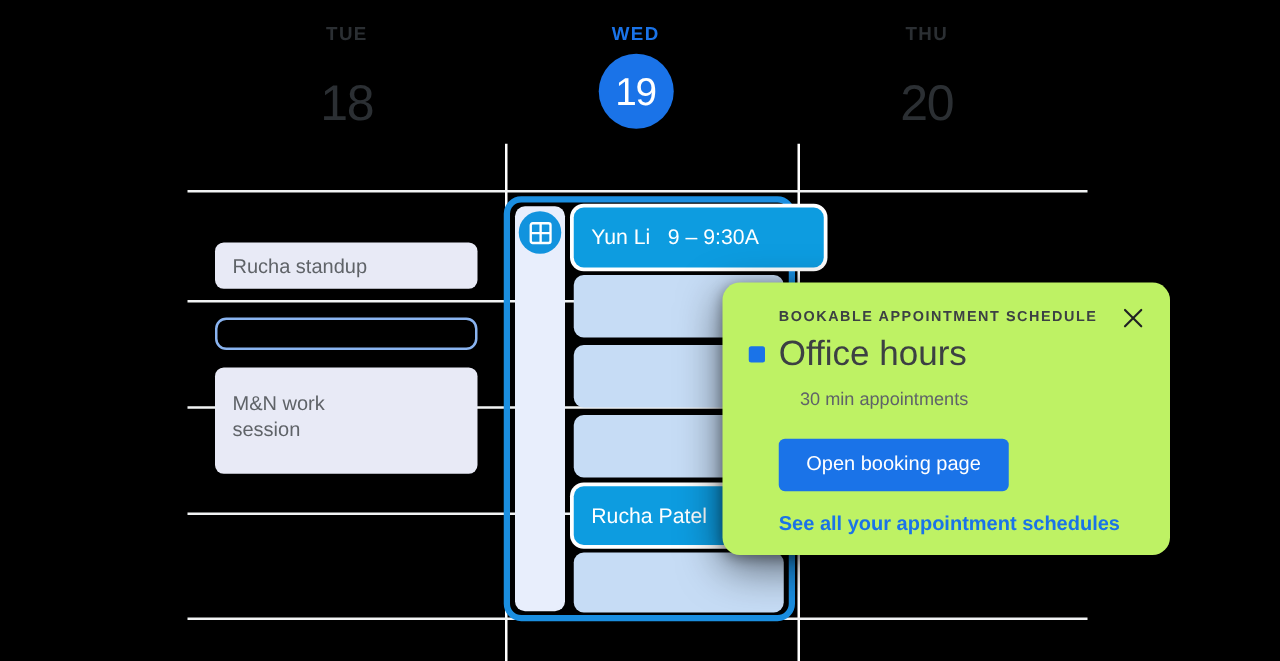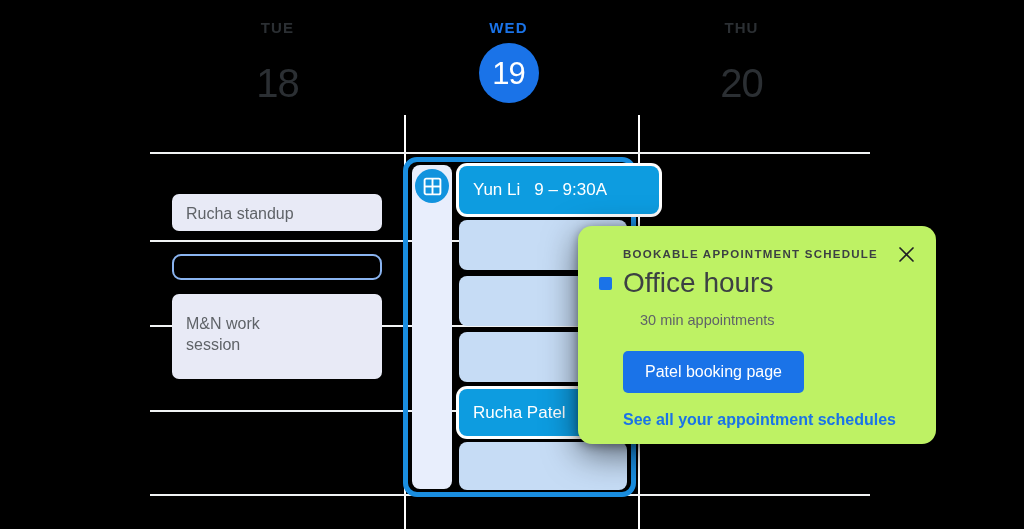--- a/index.html
+++ b/index.html
@@ -202,18 +202,18 @@
 
     <div class="popup-eyebrow">BOOKABLE APPOINTMENT SCHEDULE</div>
 
     <div class="popup-titlerow">
       <span class="sq"></span>
       <span class="popup-title">Office hours</span>
     </div>
 
     <div class="popup-sub">30 min appointments</div>
 
-    <button class="popup-btn">Patel booking page</button>
+    <button class="popup-btn">Open booking page</button>
 
     <a class="popup-link" href="#">See all your appointment schedules</a>
   </div>
 
 </div>
 
 </body></html>

